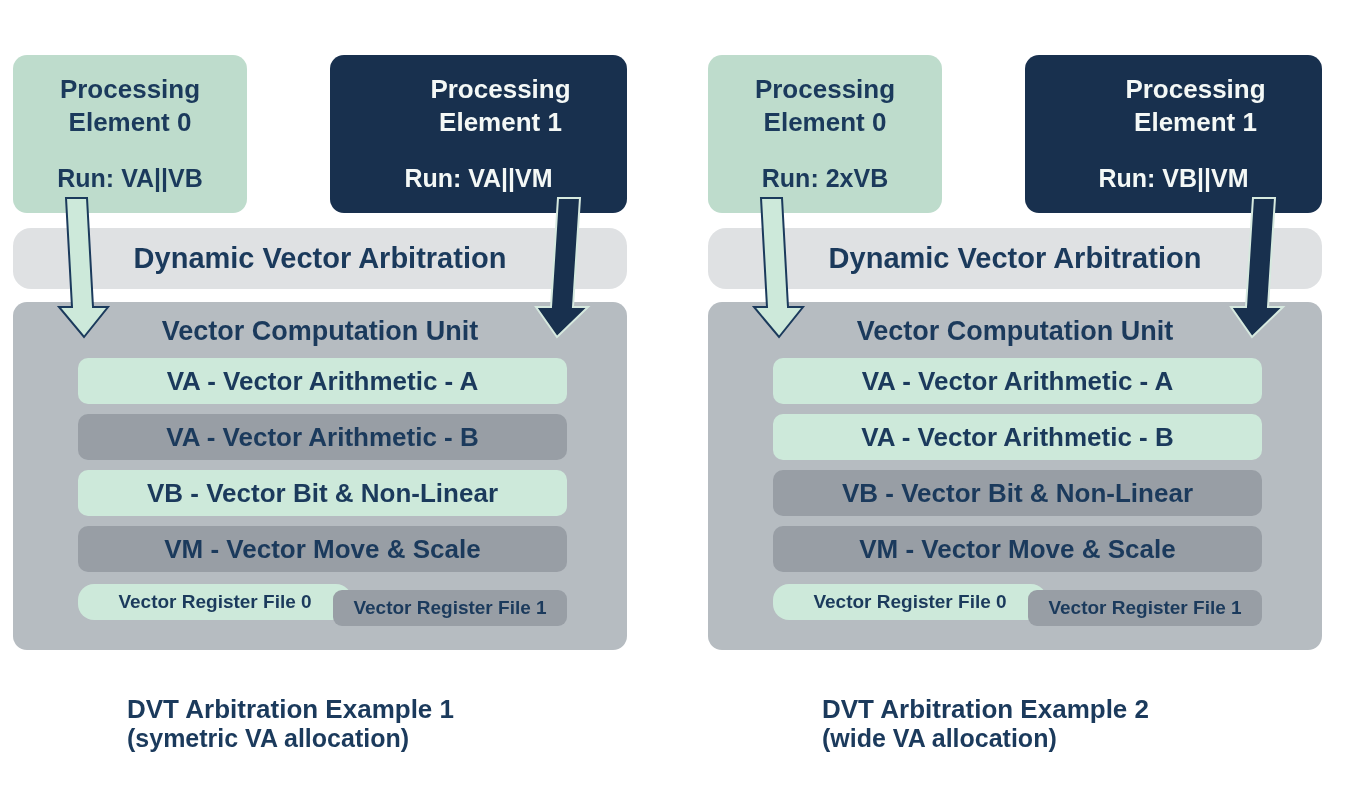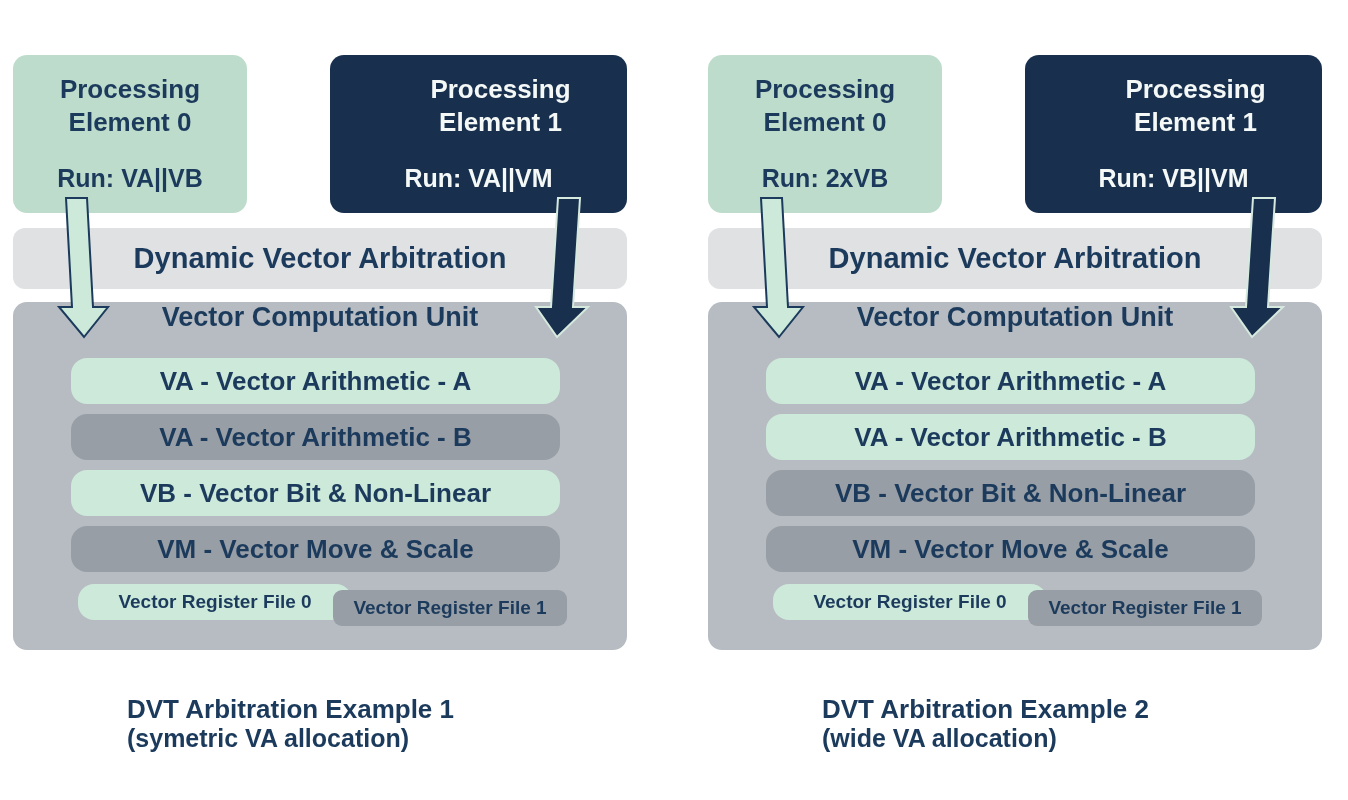--- a/index.html
+++ b/index.html
@@ -13,29 +13,29 @@
   .diagram{position:absolute; top:55px; width:614px; height:745px;}
   .diagram.left{left:13px;}
   .diagram.right{left:708px;}
 
   .pe{position:absolute; top:0; height:158px; border-radius:14px;}
   .pe0{left:0; width:234px; background:var(--mint);}
   .pe1{left:317px; width:297px; background:var(--navy); color:var(--white_text);padding-left:44px;}
   .pe-title{margin:18px auto 0; width:178px; text-align:center; font-size:26px; line-height:33px;}
   .pe-run{position:absolute; bottom:20px; left:0; right:0; text-align:center; font-size:25px;}
 
-  .dva{position:absolute; left:0; top:173px; width:614px; height:61px; border-radius:12px;
+  .dva{position:absolute; left:0; top:173px; width:614px; height:61px; border-radius:18px;
        background:var(--bar_gray); display:flex; align-items:center; justify-content:center;
        font-size:29px;}
 
   .vcu{position:absolute; left:0; top:247px; width:614px; height:348px; border-radius:14px;
        background:var(--vcu_gray);}
-  .vcu-title{text-align:center; font-size:27px;}
+  .vcu-title{text-align:center; padding-top:14px; font-size:27px;}
 
-  .vrow{position:absolute; left:58px; width:489px; height:46px; border-radius:16px;
+  .vrow{position:absolute; left:65px; width:489px; height:46px; border-radius:10px;
         display:flex; align-items:center; justify-content:center; font-size:26px;}
   .vrow.r0{top:56px;} .vrow.r1{top:112px;} .vrow.r2{top:168px;} .vrow.r3{top:224px;}
   .vreg{position:absolute; top:282px; height:36px; border-radius:9px;
         display:flex; align-items:center; justify-content:center; font-size:19px;}
   .vreg.reg0{left:65px; width:274px;border-radius:16px;}
   .vreg.reg1{left:320px; width:234px;margin-top:6px;}
   .green{background:var(--mint_light);}
   .gray{background:var(--row_gray);}
 
   .arrows{position:absolute; left:0; top:0; width:614px; height:620px; pointer-events:none; z-index:5;}

